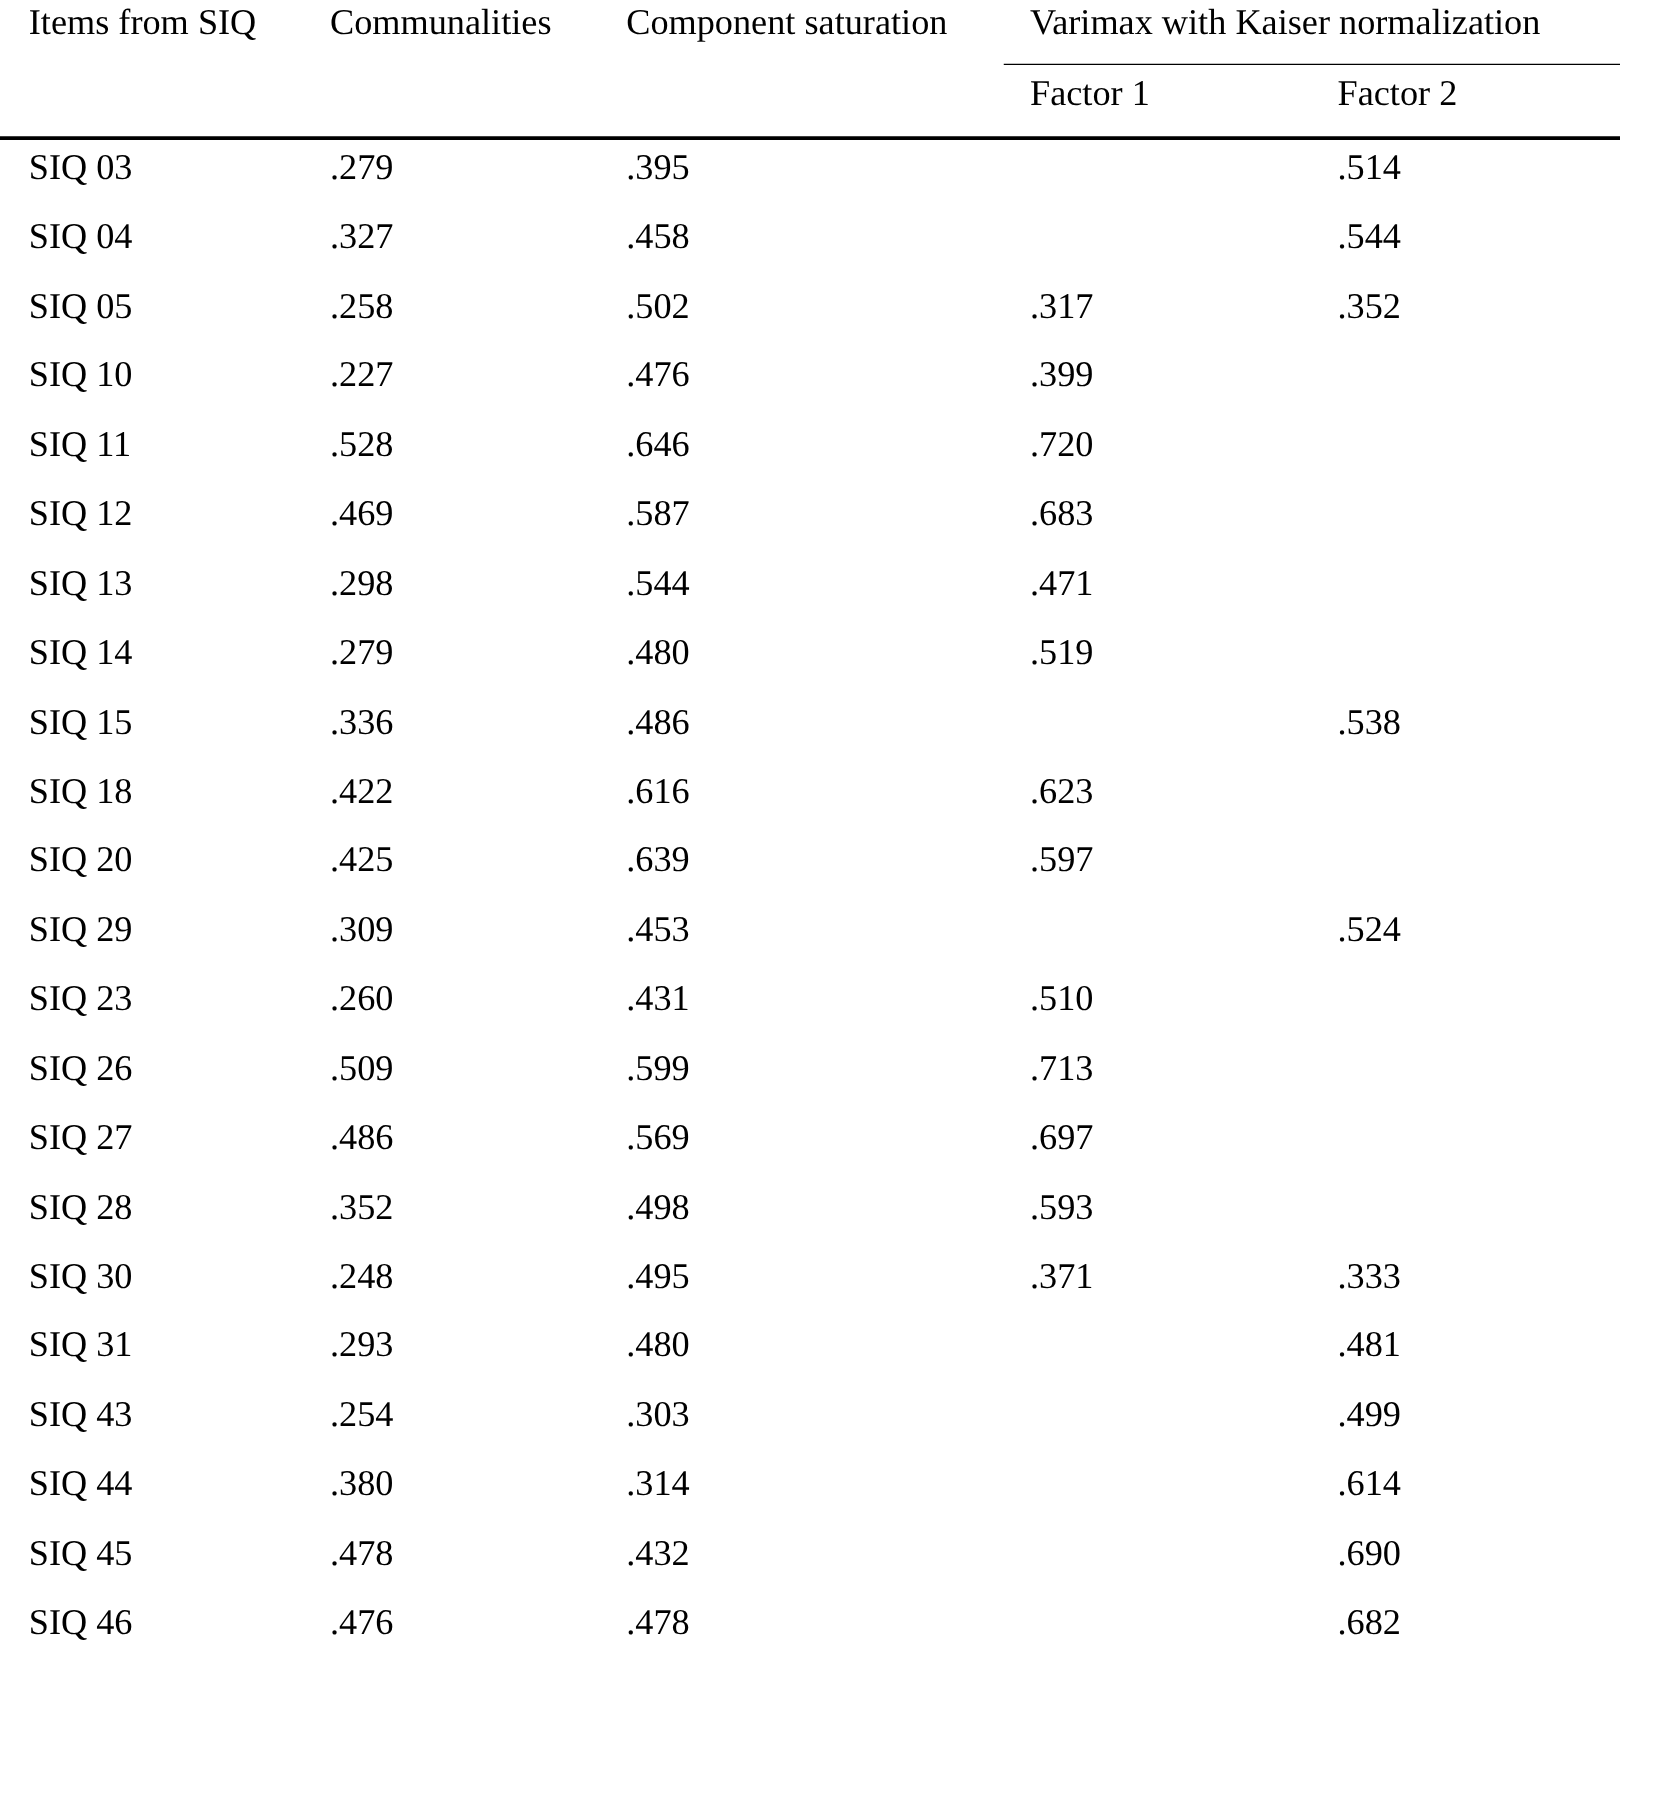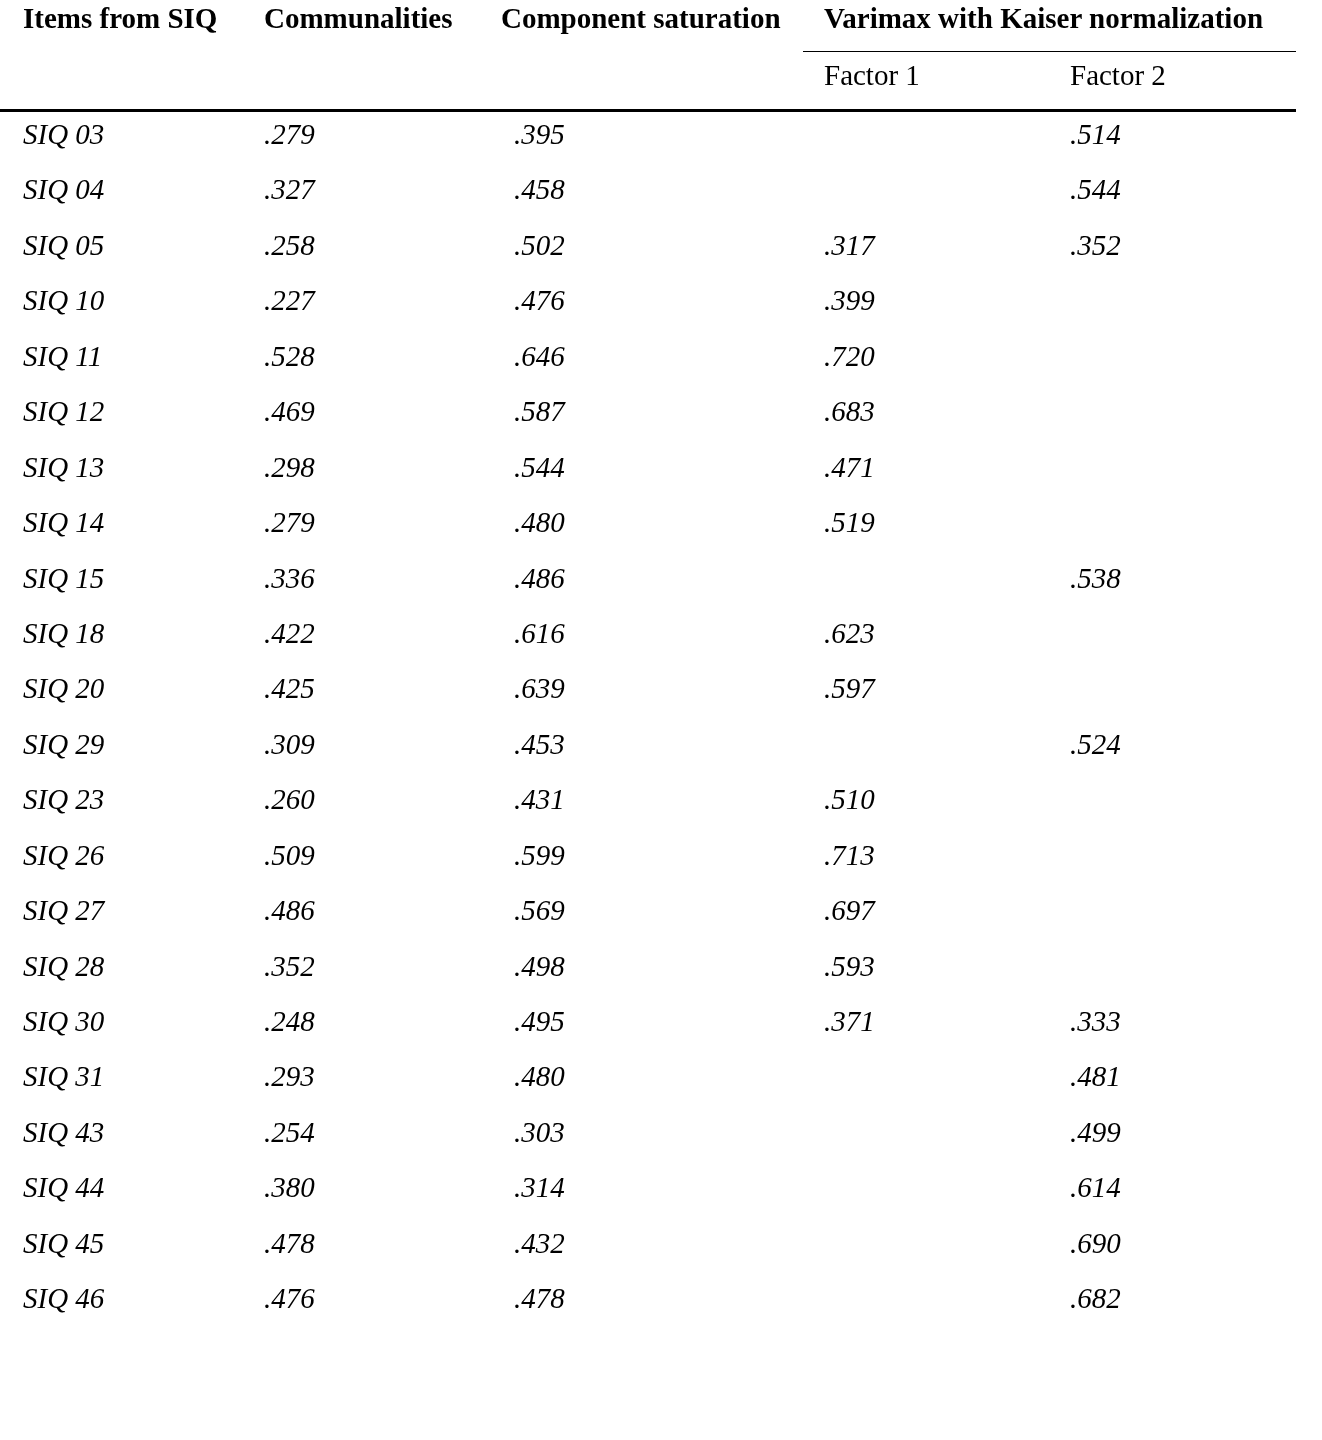--- a/index.html
+++ b/index.html
@@ -14,21 +14,20 @@
       overflow: hidden;
       font-family: "Liberation Serif", "DejaVu Serif", serif;
       color: #000000;
       font-size: 29px;
     }
     .hdr {
       position: absolute;
       top: 0px;
       line-height: 36px;
       white-space: nowrap;
-      font-weight: bold;
     }
     .subhdr {
       position: absolute;
       top: 57px;
       line-height: 36px;
       white-space: nowrap;
       text-align: center;
     }
     .thin-rule {
       position: absolute;
@@ -48,31 +47,30 @@
     }
     .rows {
       position: absolute;
       left: 0;
       top: 115px;
       width: 1322px;
     }
     .row {
       position: relative;
       height: 55.45px;
-      font-style: italic;
     }
     .cell {
       position: absolute;
       top: 0;
       line-height: 38px;
       white-space: nowrap;
     }
     .c0 { left: 23px; }
     .c1 { left: 264px; }
-    .c2 { left: 514px; }
+    .c2 { left: 501px; }
     .c3 { left: 824px; }
     .c4 { left: 1070px; }
   </style>
 </head>
 <body>
 
 <div>
   <div class="hdr" style="left:23px">Items from SIQ</div>
   <div class="hdr" style="left:264px">Communalities</div>
   <div class="hdr" style="left:501px">Component saturation</div>

